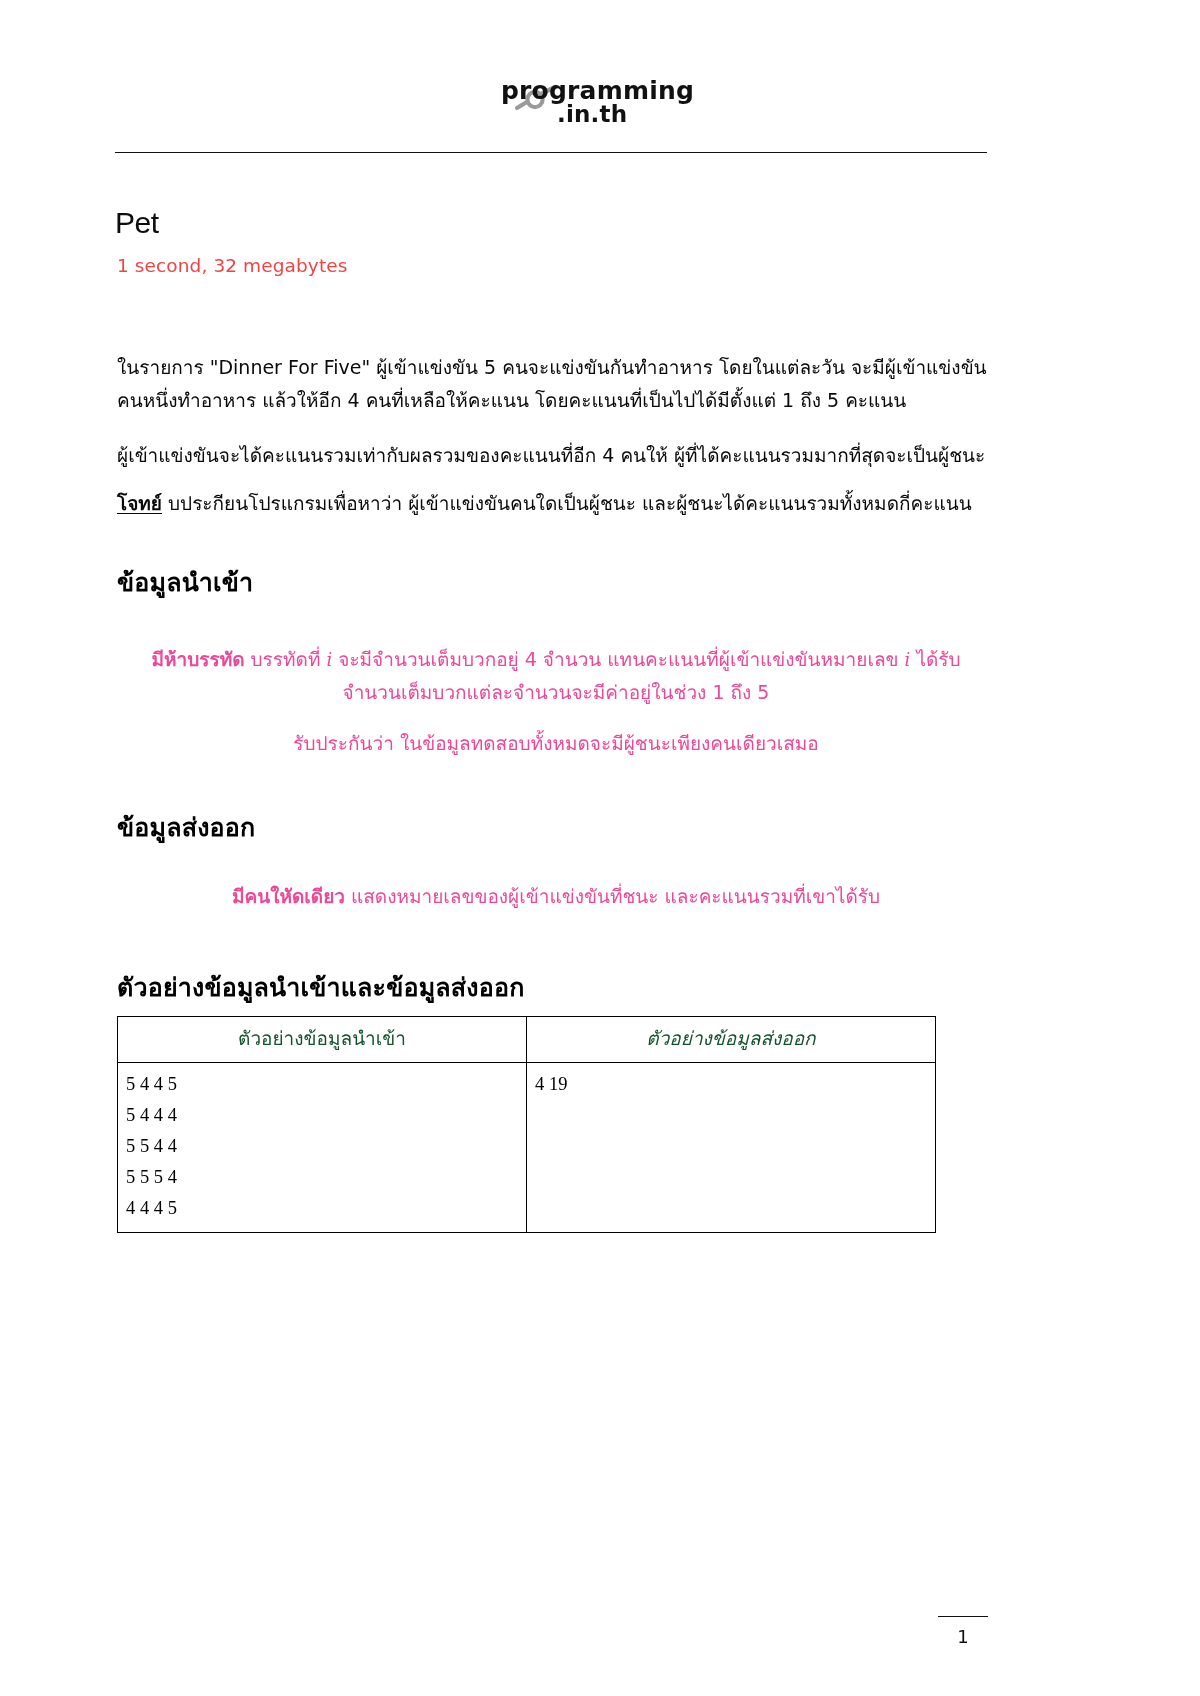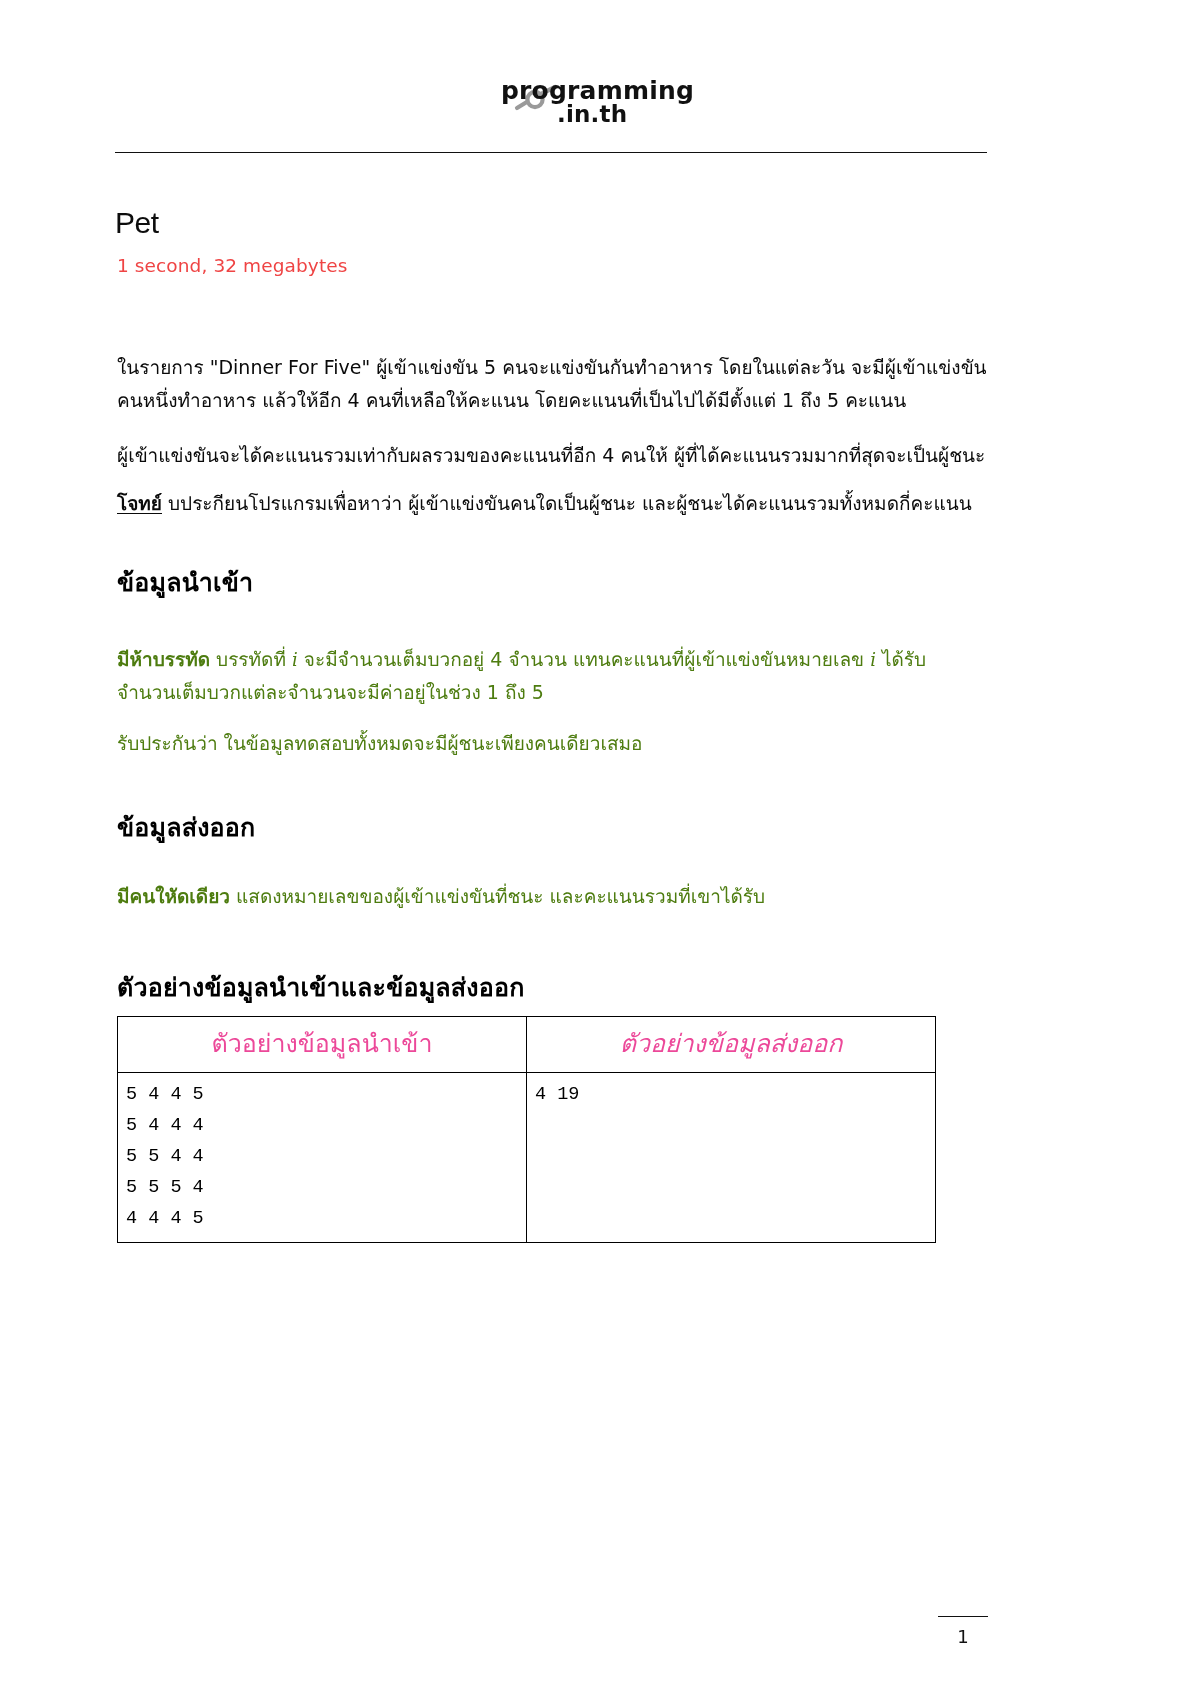--- a/index.html
+++ b/index.html
@@ -107,21 +107,22 @@
   .h-input  { top: 525px; }
   .h-output { top: 770px; }
   .h-sample { top: 930px; }
 
   .sec-para {
     position: absolute;
     left: 2px;
     width: 878px;
     font-size: 19px;
     line-height: 33px;
-    color: #4d7c0f;
+    color: #ec4899;
+    text-align: center;
   }
   .in-p1 { top: 608px; }
   .in-p2 { top: 692px; }
   .out-p1 { top: 845px; }
 
   
   .sample-table {
     position: absolute;
     left: 2px;
     top: 1000px;
@@ -130,27 +131,27 @@
     table-layout: fixed;
   }
   .sample-table th,
   .sample-table td {
     border: 1.4px solid #000000;
     padding: 0;
     vertical-align: top;
   }
   .sample-table th {
     text-align: center;
-    font-size: 25px;
+    font-size: 19px;
     font-weight: 400;
     padding: 6px 4px 9px 4px;
-    color: #ec4899;
+    color: #14532d;
   }
   .sample-table td {
-    font-family: Liberation Mono, monospace;
+    font-family: Liberation Serif, serif;
     font-size: 18.5px;
     line-height: 31px;
     padding: 6px 0 8px 8px;
     white-space: pre;
     color: #000;
   }
   .col-in  { width: 400px; }
   .col-out { width: 400px; font-style: italic; }
 
   

